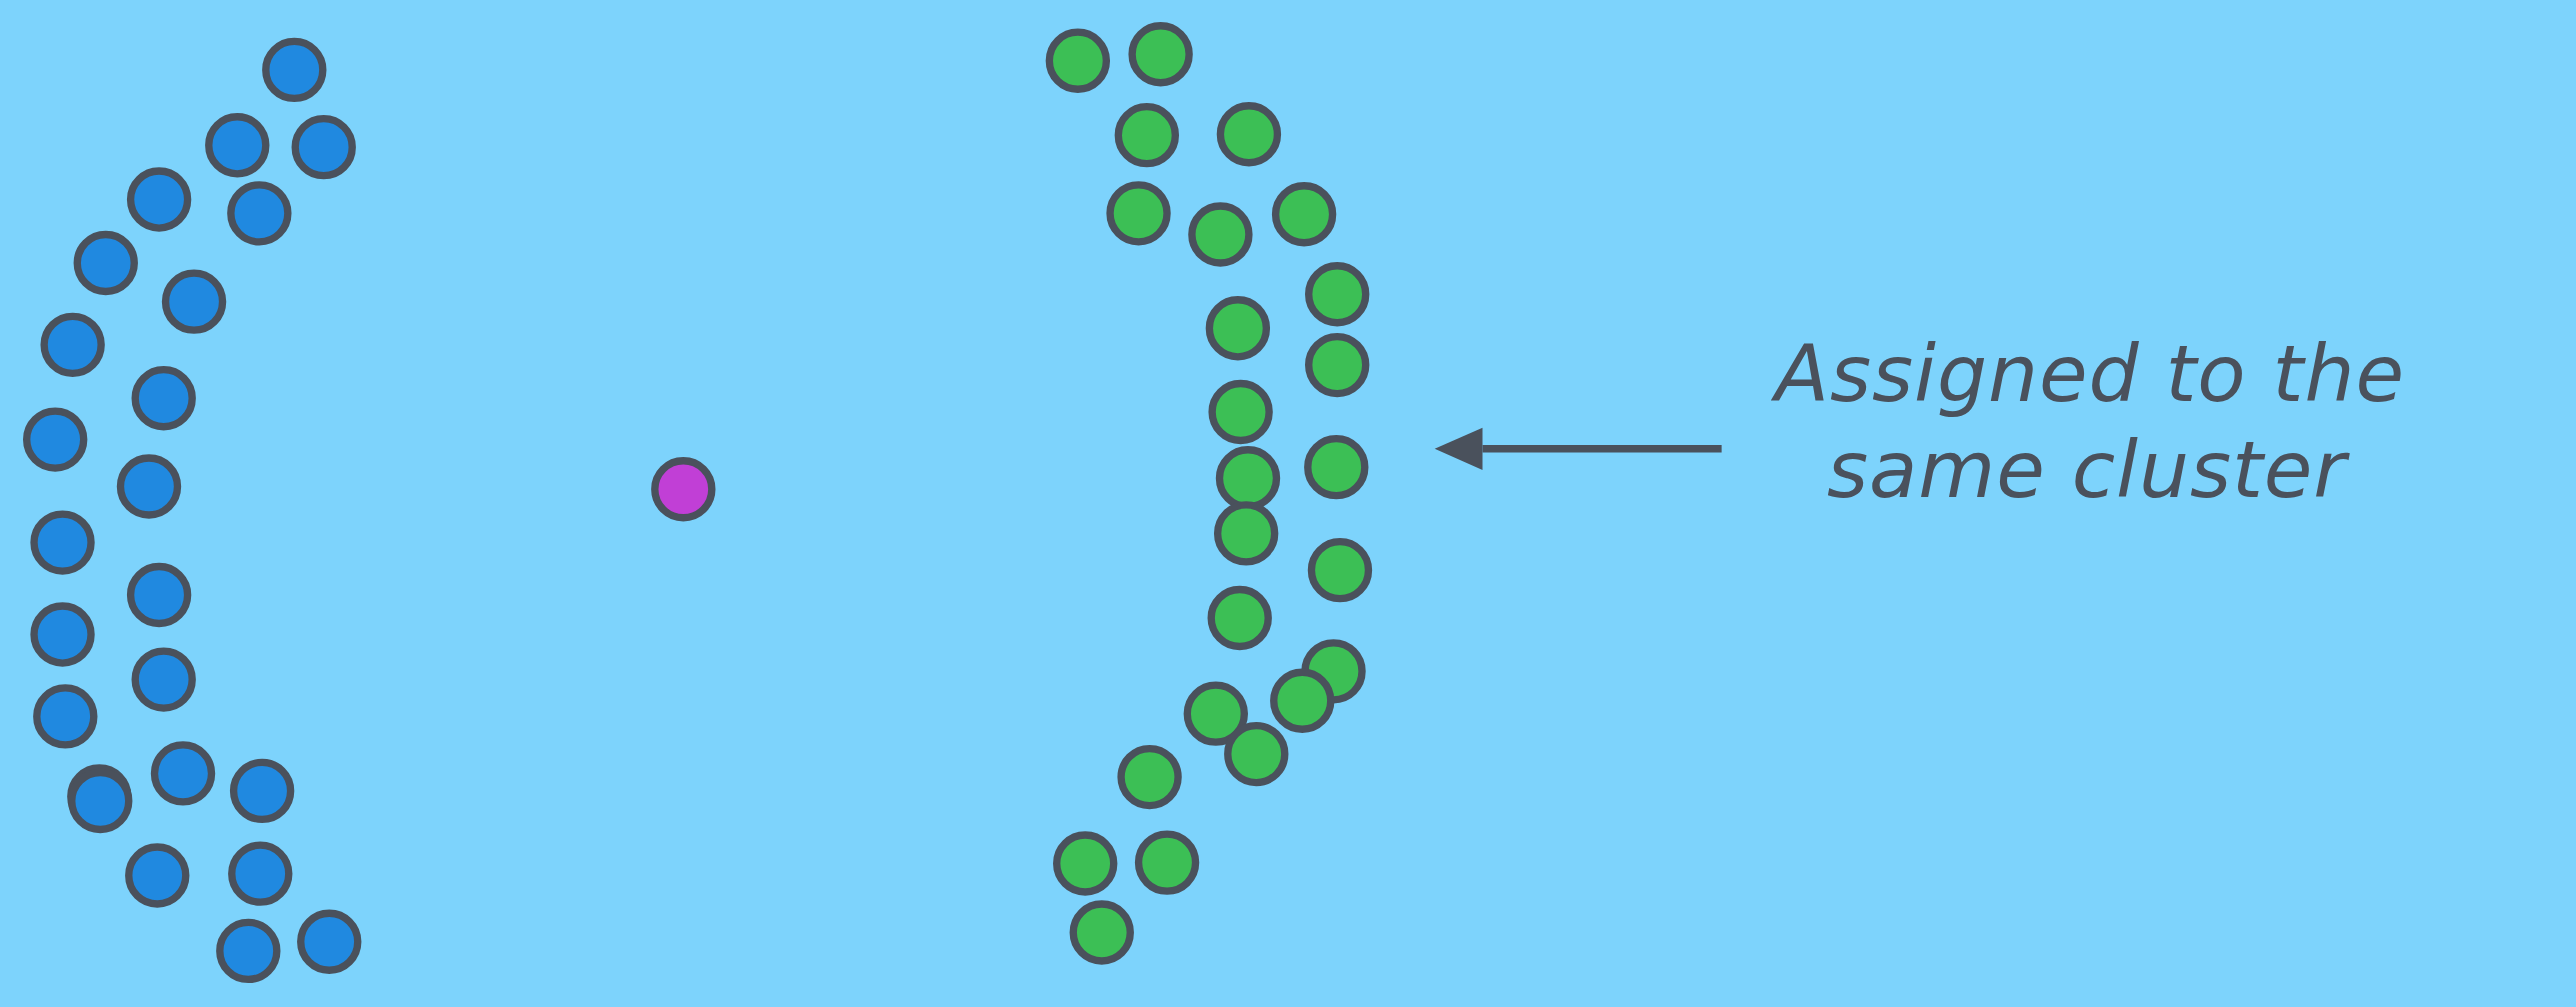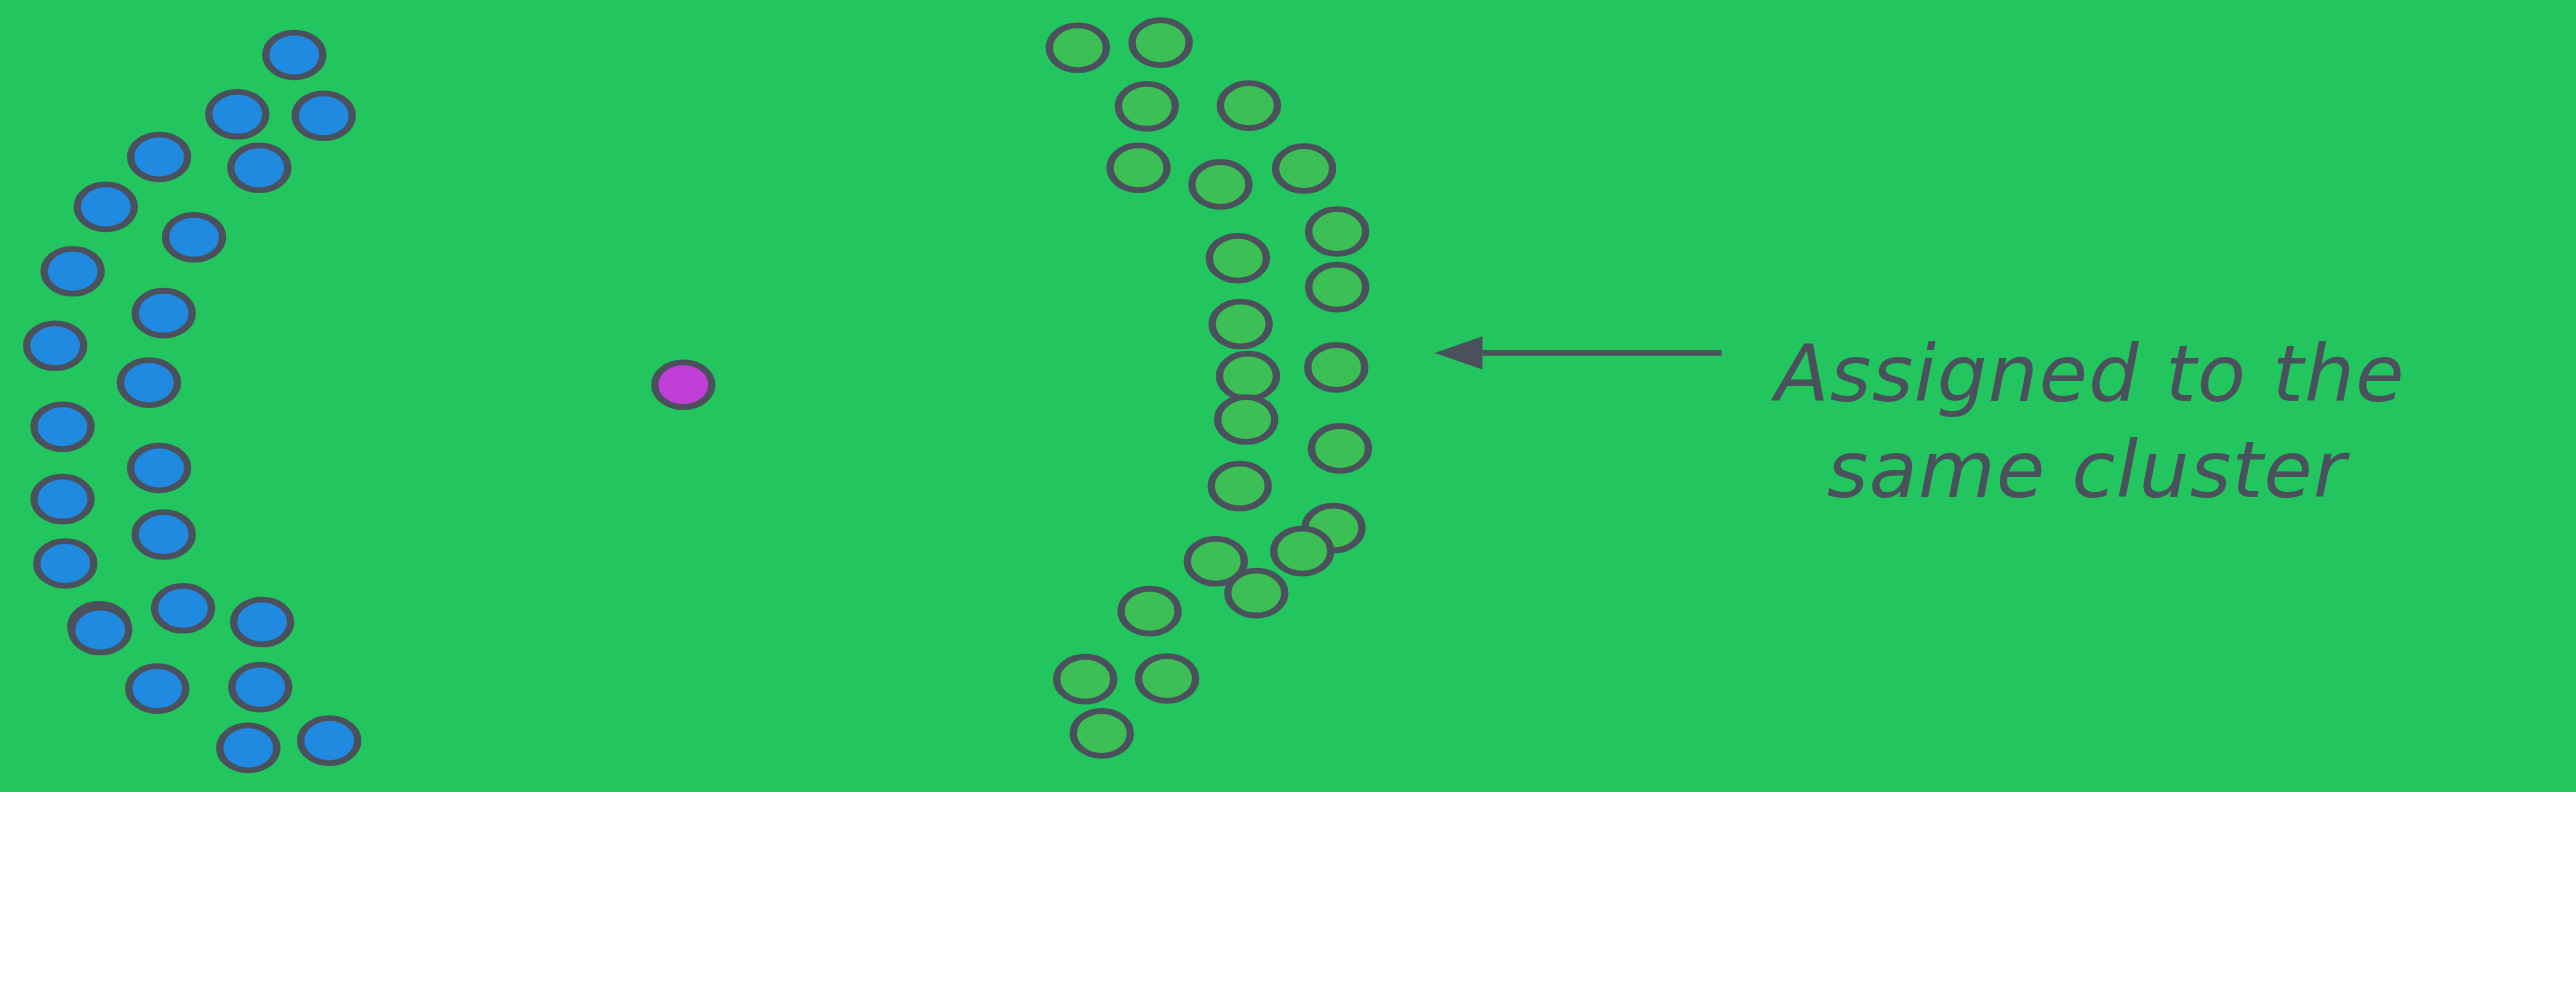--- a/index.html
+++ b/index.html
@@ -7,22 +7,22 @@
     margin: 0;
     padding: 0;
     background: #ffffff;
   }
   body {
     font-family: "DejaVu Sans", sans-serif;
   }
   #canvas {
     position: relative;
     width: 2576px;
-    height: 792px;
-    background: #22c55e;
+    height: 1007px;
+    background: #7dd3fc;
     overflow: hidden;
   }
   #scene {
     position: absolute;
     inset: 0;
     width: 100%;
     height: 100%;
   }
   .annotation-text {
     position: absolute;

